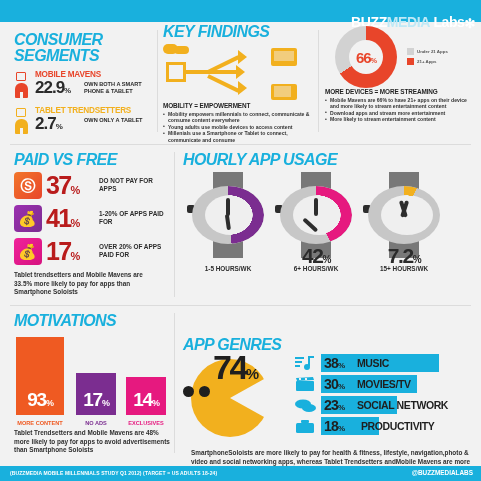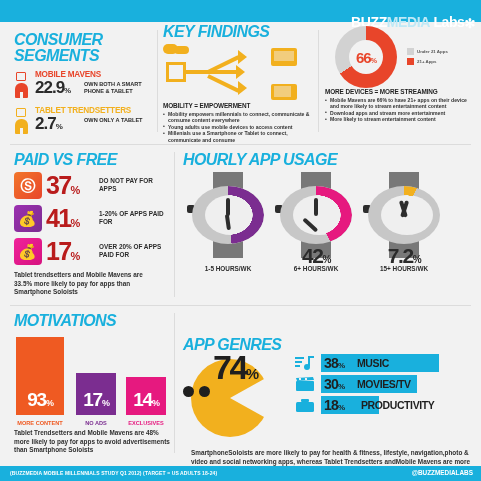--- a/index.html
+++ b/index.html
@@ -401,20 +401,33 @@
             </svg>
         </div>
         <div class="gbar" style="width:96px;"></div>
         <div class="gval"><span>30</span><small>%</small></div>
         <div class="gname" style="left:62px;">Movies/TV</div>
       </div>
       <div class="grow">
         <div class="gic">
           <svg width="22" height="15" viewBox="0 0 22 15">
               <g fill="#19b0dd">
+                <ellipse cx="8" cy="6" rx="8" ry="4.5"></ellipse>
+                <ellipse cx="14" cy="10" rx="7" ry="4"></ellipse>
+              </g>
+            </svg>
+        </div>
+        <div class="gbar" style="width:76px;"></div>
+        <div class="gval"><span>23</span><small>%</small></div>
+        <div class="gname" style="left:62px;">Social Network</div>
+      </div>
+      <div class="grow">
+        <div class="gic">
+          <svg width="22" height="15" viewBox="0 0 22 15">
+              <g fill="#19b0dd">
                 <rect x="1" y="4" width="18" height="10" rx="1.5"></rect>
                 <rect x="6" y="1" width="8" height="3" rx="1"></rect>
               </g>
             </svg>
         </div>
         <div class="gbar" style="width:58px;"></div>
         <div class="gval"><span>18</span><small>%</small></div>
         <div class="gname" style="left:66px;">Productivity</div>
       </div>
     </div>

